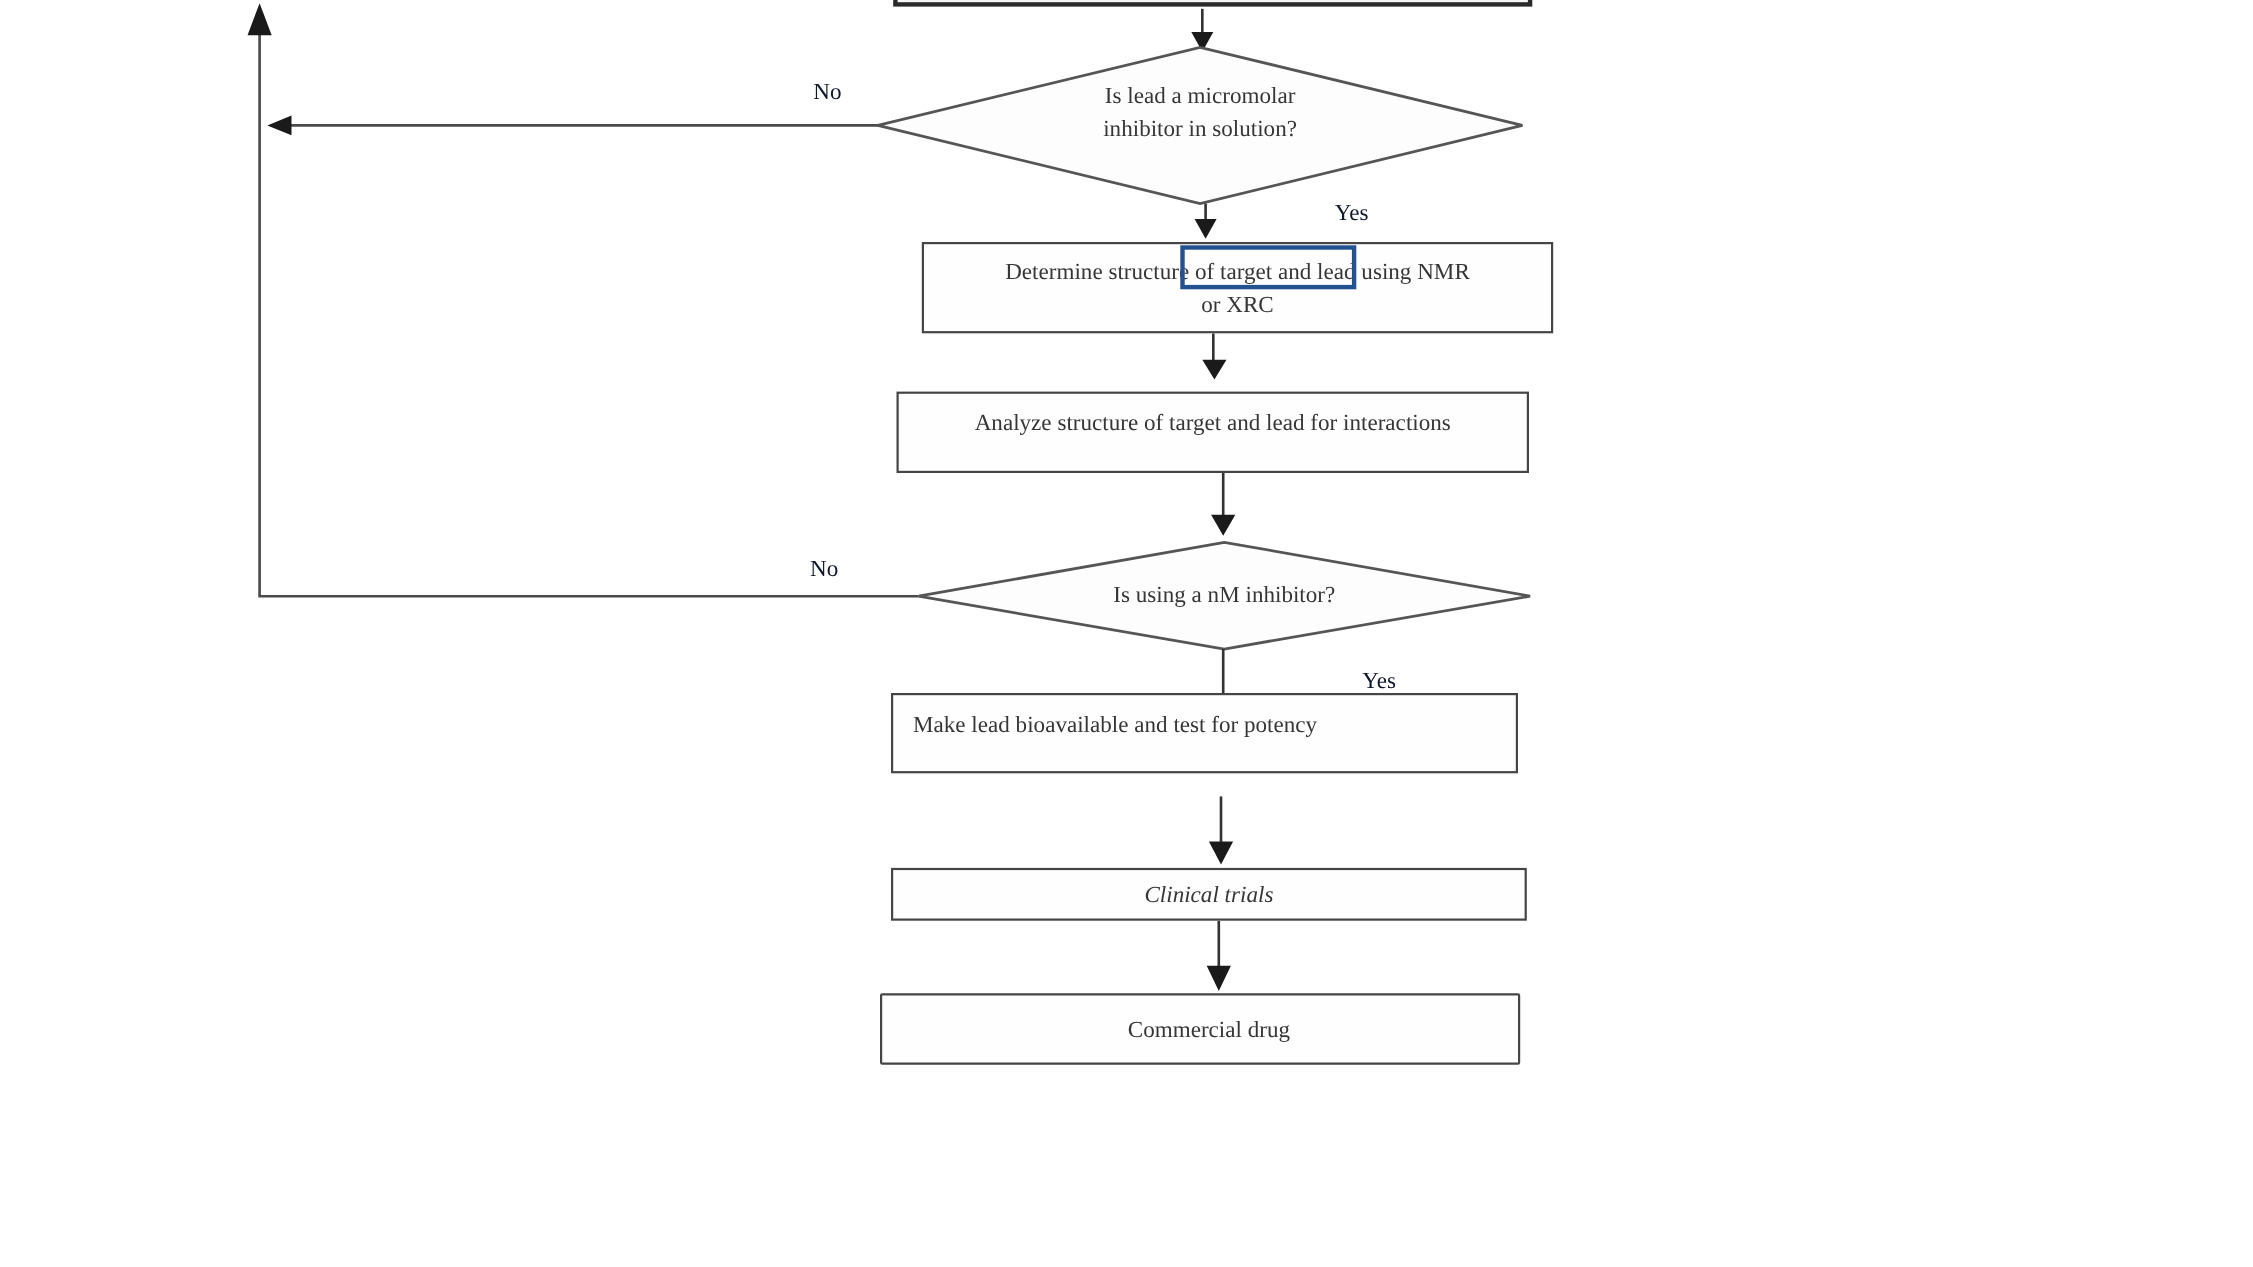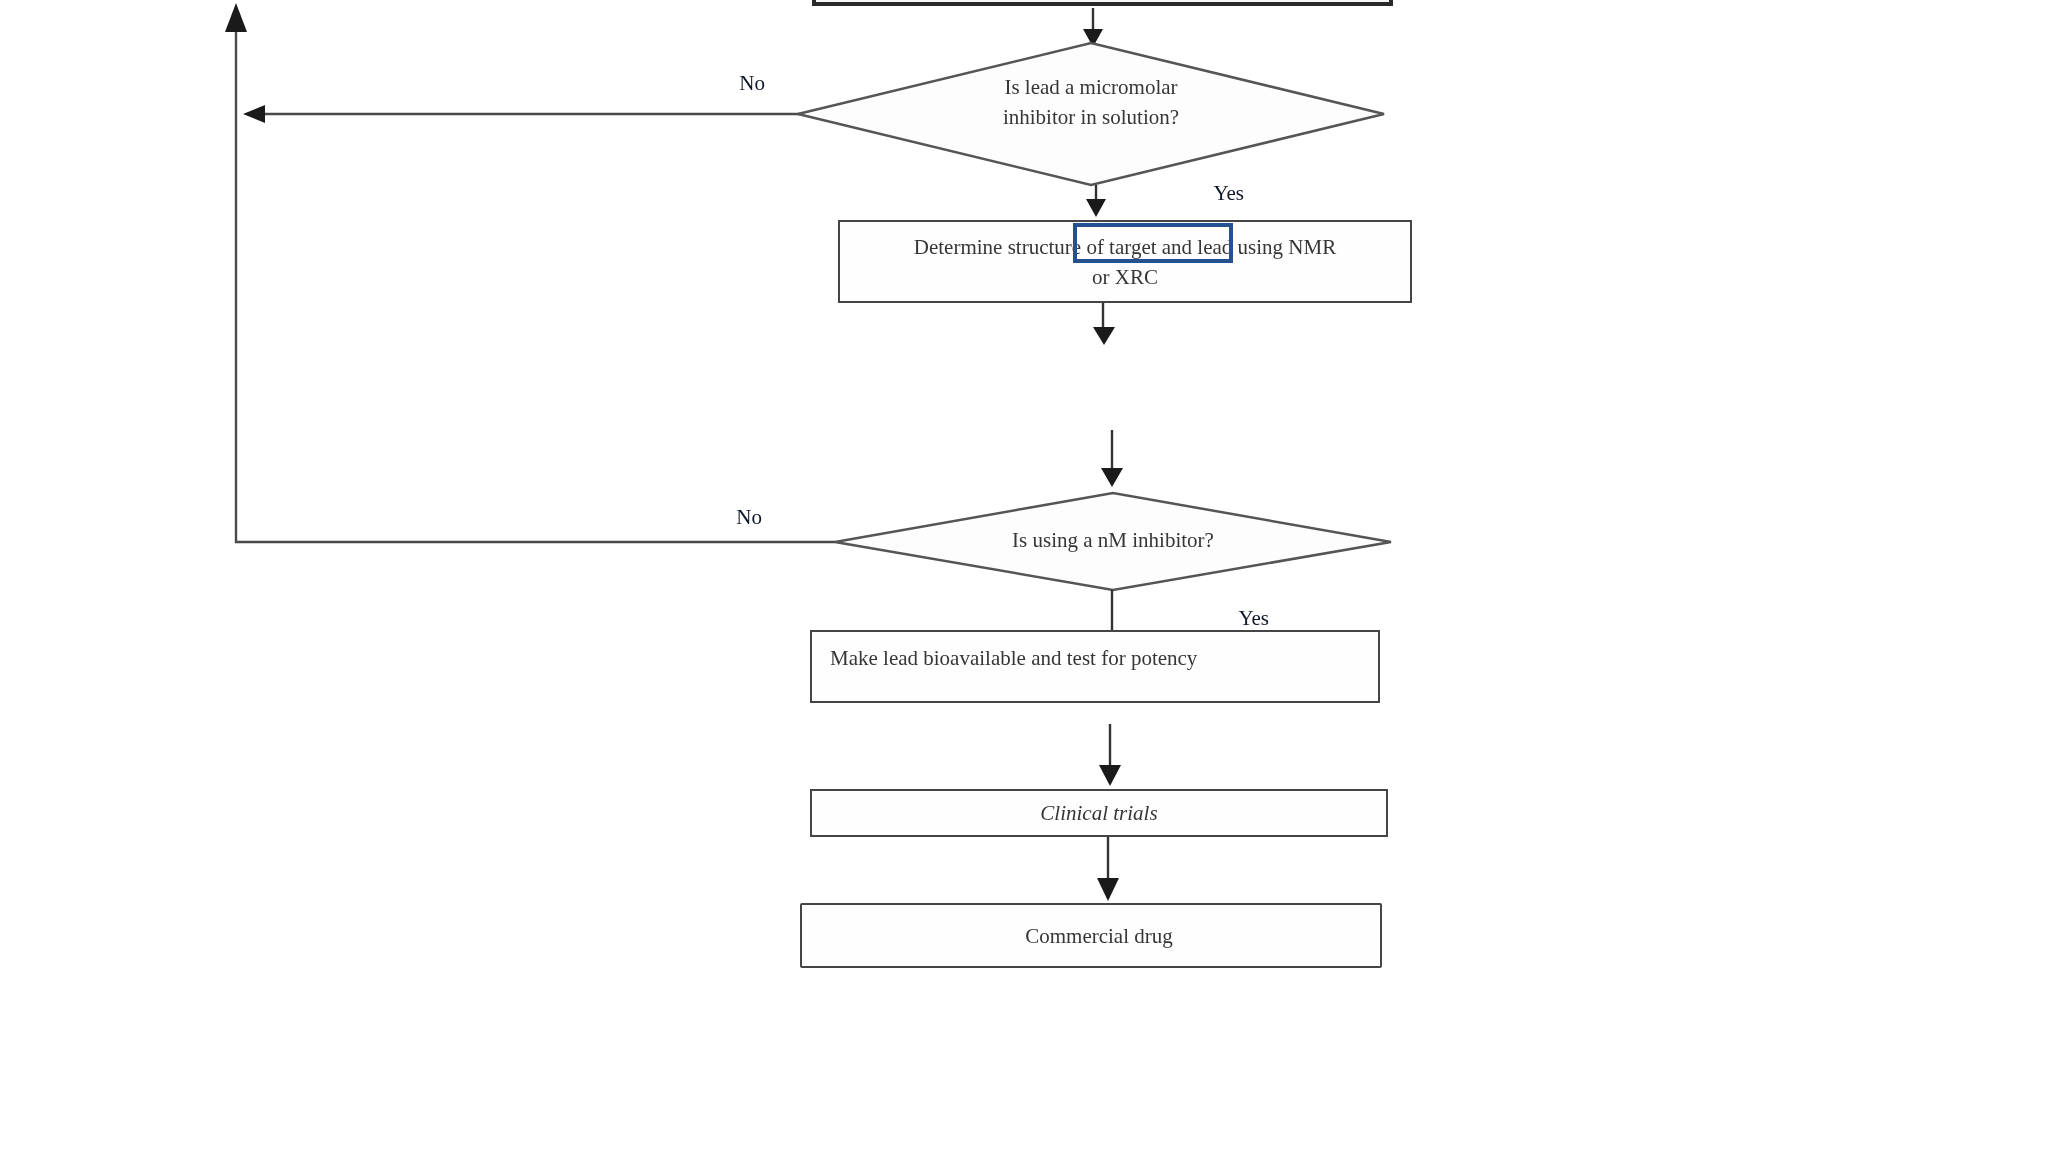--- a/index.html
+++ b/index.html
@@ -86,20 +86,23 @@
   <div class="lbl" style="left:698px;top:504px;">No</div>
   <div class="lbl" style="left:1205px;top:605px;">Yes</div>
 
   <div class="node" style="left:814px;top:220px;width:574px;height:83px;line-height:30px;margin-left:24px;">
     <div class="ln">Determine structure of target and lead using NMR</div>
     <div class="ln">or XRC</div>
   </div>
 
   <div class="hl" style="left:1073px;top:223px;width:160px;height:40px;"></div>
 
+  <div class="node an-box" style="left:815px;top:356px;width:575px;height:74px;">
+    <div class="ln">Analyze structure of target and lead for interactions</div>
+  </div>
 
   <div class="dtext" style="left:963px;top:527px;width:300px;line-height:26px;">
     <div class="ln">Is using a nM inhibitor?</div>
   </div>
 
   <div class="node make-box" style="left:810px;top:630px;width:570px;height:73px;">
     <div class="ln">Make lead bioavailable and test for potency</div>
   </div>
 
   <div class="node clin-box" style="left:810px;top:789px;width:578px;height:48px;font-style:italic;">

